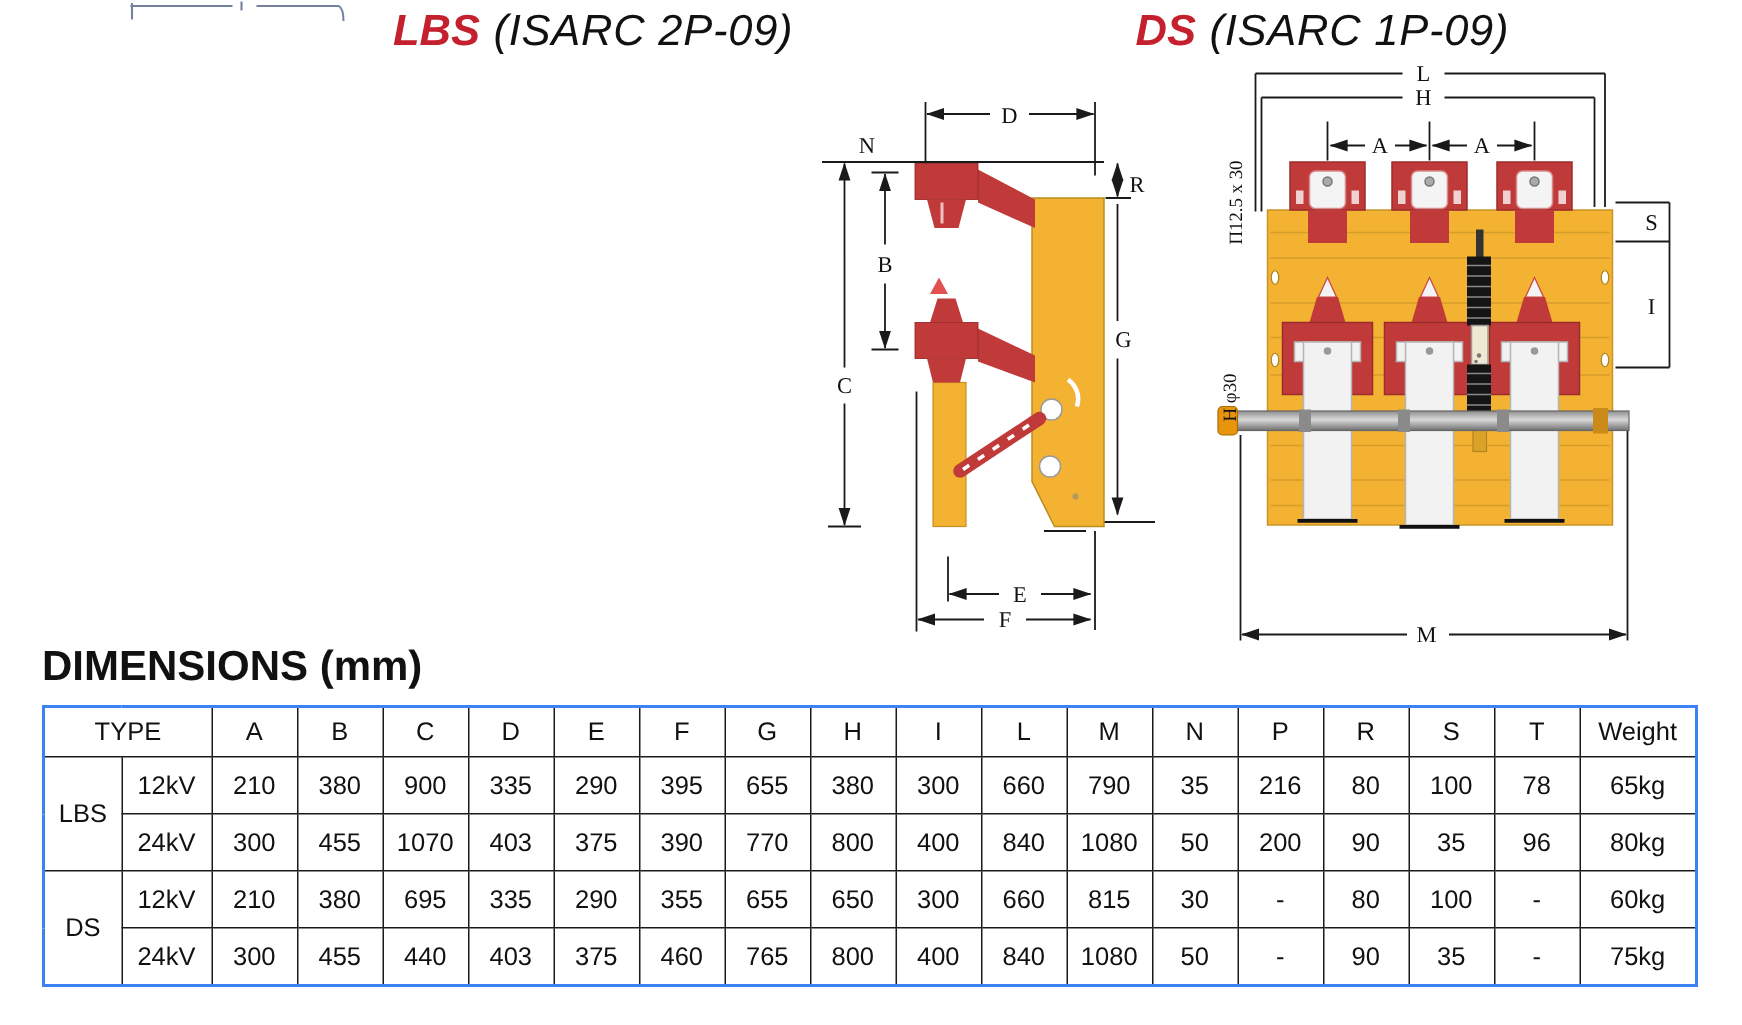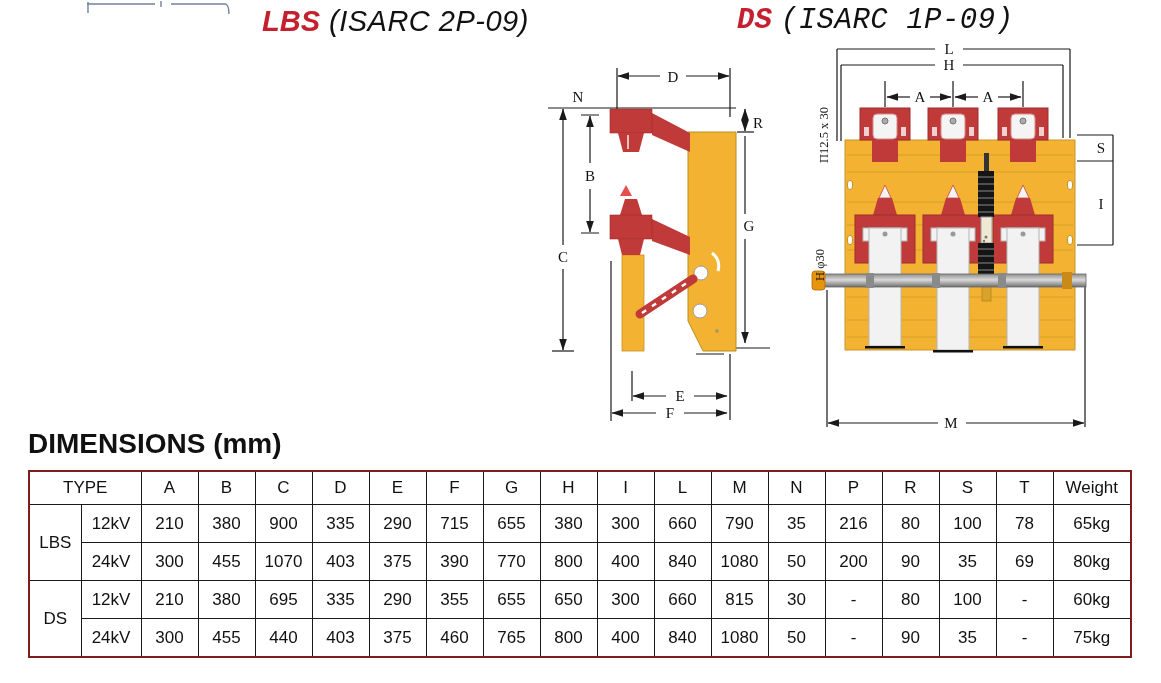--- a/index.html
+++ b/index.html
@@ -2,30 +2,30 @@
 <html><head>
 <meta charset="utf-8">
 <style>
   html,body{margin:0;padding:0;background:#fff;}
   .page{position:relative;width:1161px;height:683px;background:#ffffff;overflow:hidden;
         font-family:"Liberation Sans",sans-serif;color:#1a1a1a;}
   .fig-title{position:absolute;top:4px;white-space:nowrap;font-style:italic;font-size:29px;line-height:34px;}
   .fig-title .name{font-weight:bold;color:#c4202e;margin-right:9px;}
   .fig-title .model{color:#111;letter-spacing:.5px;}
   #lbs-title{left:262px;}
-  #ds-title{left:737px;font-family:Liberation Mono, monospace;}
+  #ds-title{left:757px;}
   .diagram{position:absolute;}
   #lbs-svg{left:540px;top:55px;}
   #ds-svg{left:800px;top:35px;}
   #frag-svg{left:60px;top:0px;}
   .dim-heading{position:absolute;left:28px;top:428px;font-size:28px;font-weight:bold;color:#111;}
   .dims-table{position:absolute;left:28px;top:470px;border-collapse:collapse;table-layout:fixed;
               font-size:17px;color:#111;}
   .dims-table th,.dims-table td{border:1px solid #1a1a1a;text-align:center;font-weight:normal;padding:0;}
-  .dims-table{border:2px solid #7f1d1d;padding-left:26px;}
+  .dims-table{border:2px solid #3b82f6;padding-left:26px;}
   .dims-table thead th{height:32px;}
   .dims-table tbody td{height:37px;}
   svg text{font-family:"Liberation Serif",serif;fill:#111;}
 </style>
 </head>
 <body>
 
 <div class="page">
 
   <svg id="frag-svg" class="diagram" width="200" height="18" viewBox="0 0 200 18">
@@ -303,21 +303,21 @@
       </thead>
     <tbody id="dims-tbody">
         <tr>
           <td rowspan="2">LBS</td>
           <td>12kV</td>
           <td>210</td>
           <td>380</td>
           <td>900</td>
           <td>335</td>
           <td>290</td>
-          <td>715</td>
+          <td>395</td>
           <td>655</td>
           <td>380</td>
           <td>300</td>
           <td>660</td>
           <td>790</td>
           <td>35</td>
           <td>216</td>
           <td>80</td>
           <td>100</td>
           <td>78</td>
@@ -333,21 +333,21 @@
           <td>390</td>
           <td>770</td>
           <td>800</td>
           <td>400</td>
           <td>840</td>
           <td>1080</td>
           <td>50</td>
           <td>200</td>
           <td>90</td>
           <td>35</td>
-          <td>69</td>
+          <td>96</td>
           <td>80kg</td>
         </tr>
         <tr>
           <td rowspan="2">DS</td>
           <td>12kV</td>
           <td>210</td>
           <td>380</td>
           <td>695</td>
           <td>335</td>
           <td>290</td>

